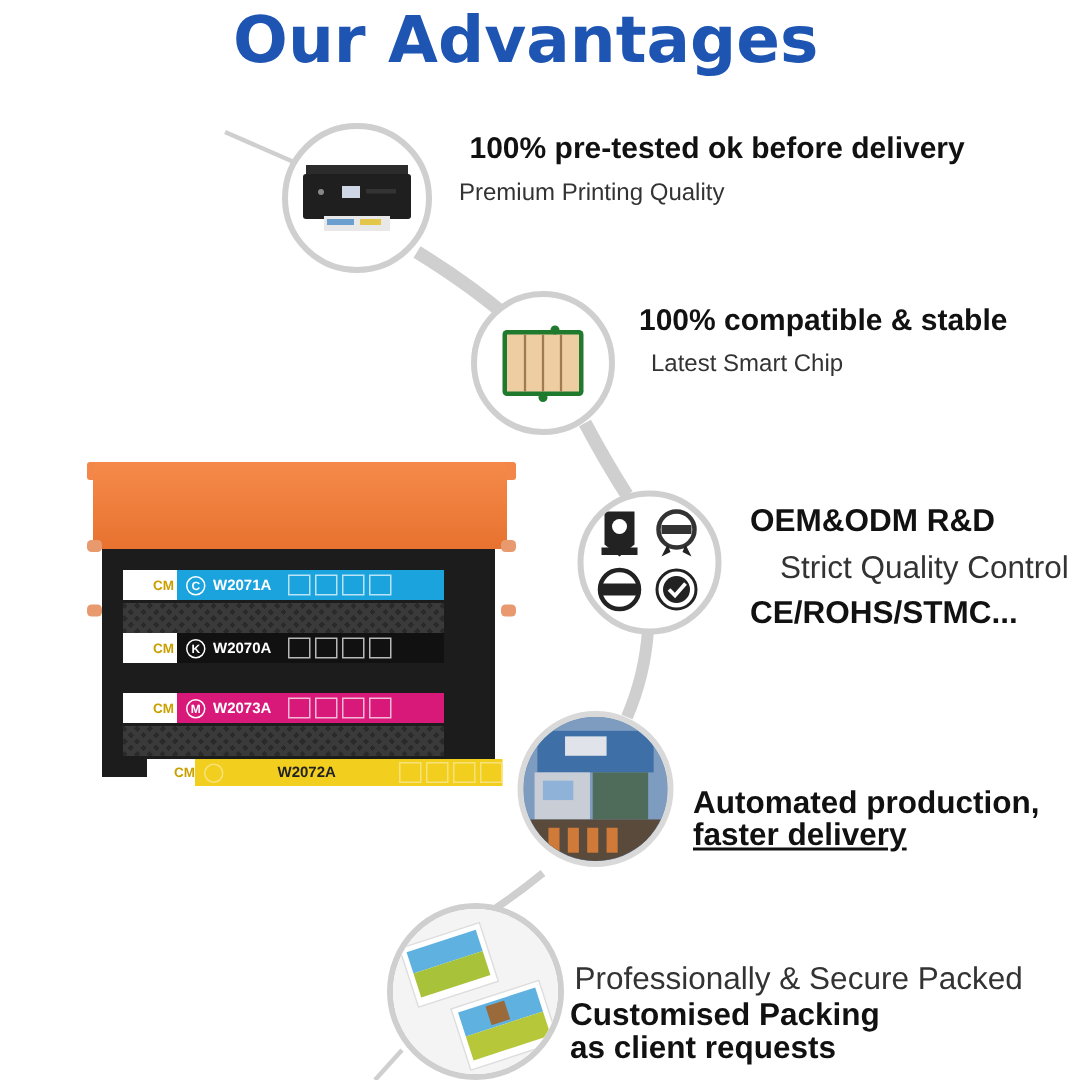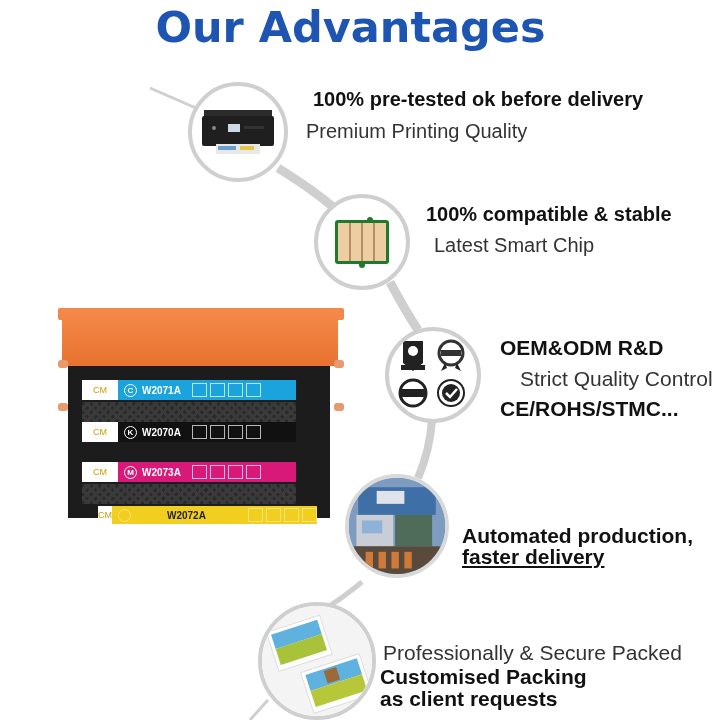--- a/index.html
+++ b/index.html
@@ -15,40 +15,40 @@
   svg.path-line { position: absolute; left: 0; top: 0; width: 720px; height: 720px; }
 
   .circle {
     position: absolute; border-radius: 50%; background: #fff;
     border: 4px solid #cfcfcf; overflow: hidden;
     display: flex; align-items: center; justify-content: center;
   }
 
   .txt { position: absolute; color: #111; white-space: nowrap; }
   .bold { font-weight: bold; font-size: 20px; }
-  .reg { font-weight: normal; font-size: 20px; color: #333; }
+  .reg { font-weight: normal; font-size: 16px; color: #333; }
   .big { font-size: 21px; }
 
   
   .cart-wrap { position: absolute; left: 58px; top: 298px; width: 290px; height: 232px; }
   .cart-lid {
     position: absolute; left: 4px; top: 10px; width: 276px; height: 58px;
     background: linear-gradient(#f58a4a, #e8722f); border-radius: 4px 4px 2px 2px;
   }
   .cart-lid-lip {
     position: absolute; left: 0; top: 10px; width: 286px; height: 12px;
     background: #f3874a; border-radius: 2px;
   }
   .cart-body {
     position: absolute; left: 10px; top: 60px; width: 262px; height: 160px; background: #1c1c1c;
   }
   .cart-row {
     position: absolute; left: 24px; width: 214px; height: 20px; display: flex; align-items: center;
   }
-  .cart-row .logo { width: 36px; height: 100%; background: #fff; display: flex; align-items: center; justify-content: center; font-size: 9px; font-weight: normal; color: #c9a000; }
+  .cart-row .logo { width: 36px; height: 100%; background: #fff; display: flex; align-items: center; justify-content: center; font-size: 9px; font-weight: bold; color: #c9a000; padding-left: 18px; }
   .cart-row .band { flex: 1; height: 100%; display: flex; align-items: center; padding-left: 6px; gap: 5px; }
   .cart-row .badge { width: 13px; height: 13px; border-radius: 50%; border: 1.5px solid #fff; color: #fff; font-size: 8px; display: flex; align-items: center; justify-content: center; font-weight: bold; }
   .cart-row .code { color: #fff; font-size: 10px; font-weight: bold; }
   .cart-row .icons { display: flex; gap: 3px; margin-left: 6px; }
   .cart-row .icons span { width: 15px; height: 14px; border: 1px solid rgba(255,255,255,0.7); display: inline-block; }
   .mesh { position: absolute; left: 24px; width: 214px; height: 20px;
     background: repeating-linear-gradient(45deg, #2a2a2a 0 3px, #3a3a3a 3px 6px),
                 repeating-linear-gradient(-45deg, #2a2a2a 0 3px, #3a3a3a 3px 6px);
     background-blend-mode: lighten; }
   .clip { position: absolute; width: 10px; height: 8px; background: #e89a6e; border-radius: 3px; }

